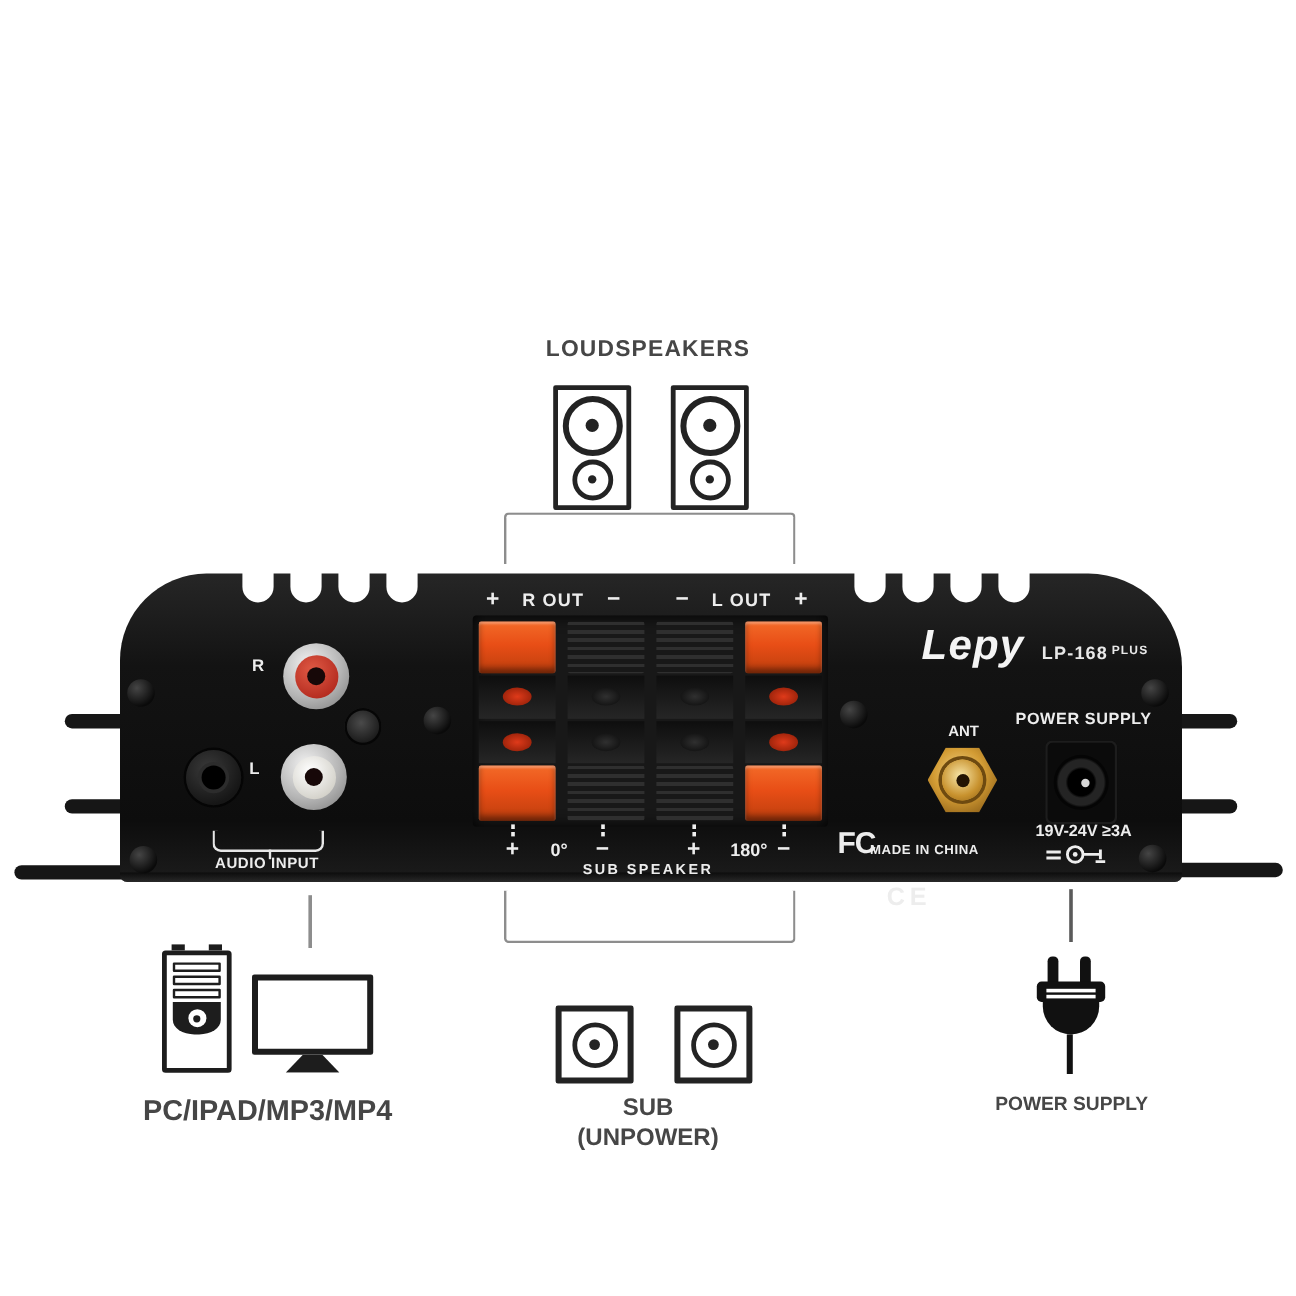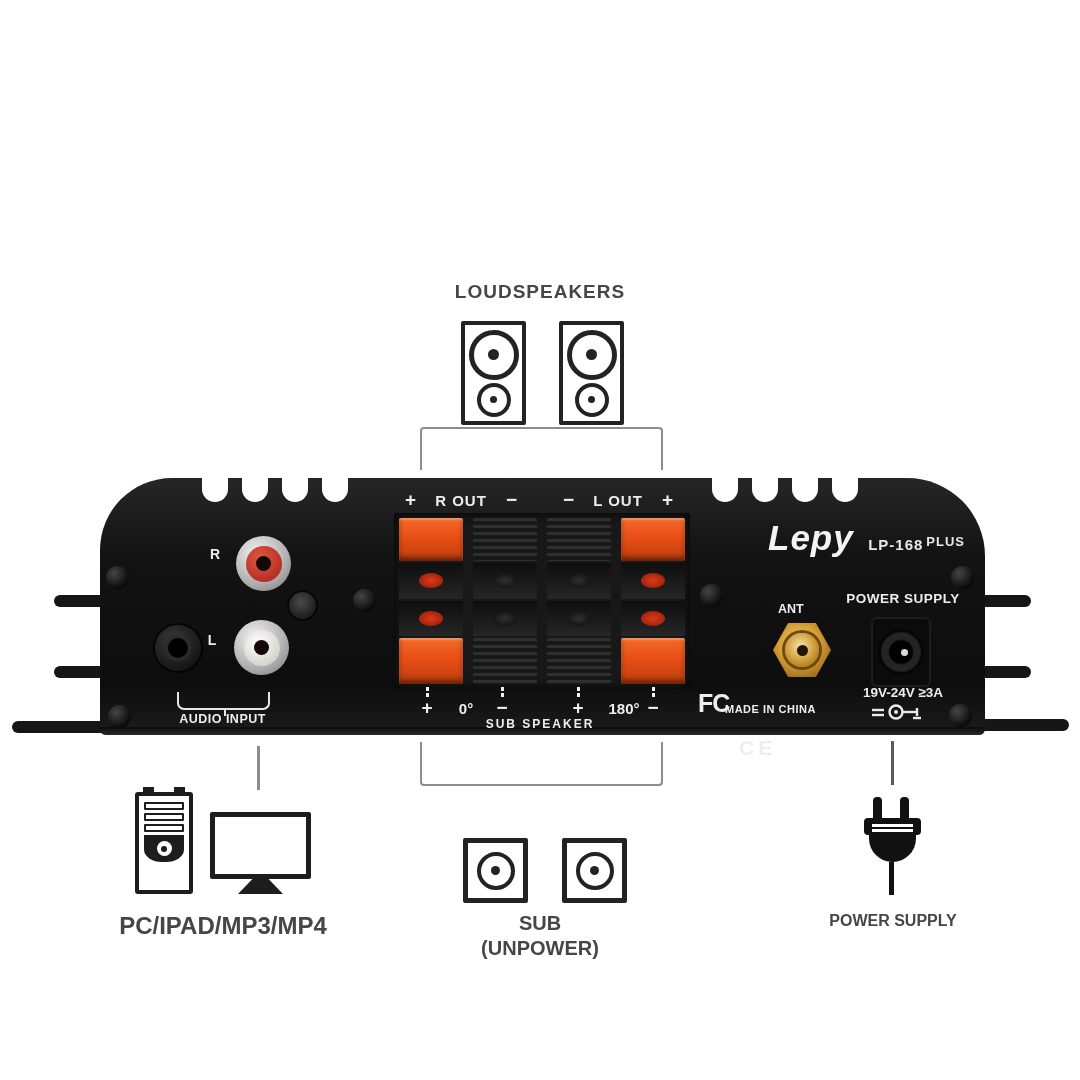--- a/index.html
+++ b/index.html
@@ -84,21 +84,21 @@
   .t-lever { height:36px; background:linear-gradient(180deg,#0e0e0e,#262626);
     display:flex; align-items:center; justify-content:center; }
   .t-dot { width:24px; height:15px; border-radius:50%; }
   .t-dot.red { background:radial-gradient(#df3a1a,#871c06); }
   .t-dot.dark { background:radial-gradient(#303030,#0a0a0a); }
   .tick { width:3px; height:10px; background:linear-gradient(#f0f0f0 0 38%,transparent 38% 62%,#f0f0f0 62%); }
 
   
   .brand { font-size:35px; font-weight:bold; font-style:italic; color:#f4f4f4; letter-spacing:1px; }
   .model { font-size:15px; font-weight:bold; color:#e8e8e8; letter-spacing:1px; }
-  .model-suffix { font-size:13px; vertical-align:4px; margin-left:3px; }
+  .model-suffix { font-size:10px; vertical-align:4px; margin-left:3px; }
   .sma { left:773px; top:622px; width:58px; height:56px;
     clip-path:polygon(26% 2%,74% 2%,100% 50%,74% 98%,26% 98%,0% 50%);
     background:radial-gradient(circle at 45% 40%,#f2d489,#d39c34 45%,#8f6118 85%,#6e4a10);
     display:flex; align-items:center; justify-content:center; }
   .sma .ring { width:34px; height:34px; border-radius:50%;
     background:radial-gradient(circle at 45% 40%,#f8e6a8,#c8922e 60%,#8f6116);
     box-shadow:0 0 0 3px #6e4a10; display:flex; align-items:center; justify-content:center; }
   .sma .ring i { width:11px; height:11px; border-radius:50%; background:#241403; }
   .dcjack { left:871px; top:617px; width:60px; height:70px; background:#0b0b0b; border-radius:6px;
     box-shadow:inset 0 0 0 2px #1d1d1d; display:flex; align-items:center; justify-content:center; }
@@ -266,21 +266,21 @@
   <div class="abs ptext" style="left:568px; top:697px; width:20px; font-size:19px; text-align:center;">+</div>
   <div class="abs ptext" style="left:601px; top:700px; width:46px; font-size:15px; text-align:center;">180°</div>
   <div class="abs ptext" style="left:643px; top:697px; width:20px; font-size:19px; text-align:center;">−</div>
   <div class="abs ptext" style="left:460px; top:717px; width:160px; font-size:12px; text-align:center; letter-spacing:2px;">SUB SPEAKER</div>
 
   <div class="abs" style="left:768px; top:518px;">
     <span class="brand">Lepy</span>
     <span class="model" style="margin-left:10px;"><span>LP-168</span><span class="model-suffix">PLUS</span></span>
   </div>
 
-  <div class="abs ptext" style="left:778px; top:602px; width:50px; font-size:12.5px; text-align:left;">ANT</div>
+  <div class="abs ptext" style="left:778px; top:602px; width:50px; font-size:12.5px; text-align:center;">ANT</div>
   <div class="abs sma">
     <div class="ring">
         <i></i>
       </div>
   </div>
 
   <div class="abs ptext" style="left:843px; top:591px; width:120px; font-size:13.5px; text-align:center; letter-spacing:0.5px;">POWER SUPPLY</div>
   <div class="abs dcjack">
     <div class="dc-hole">
         <i></i>

